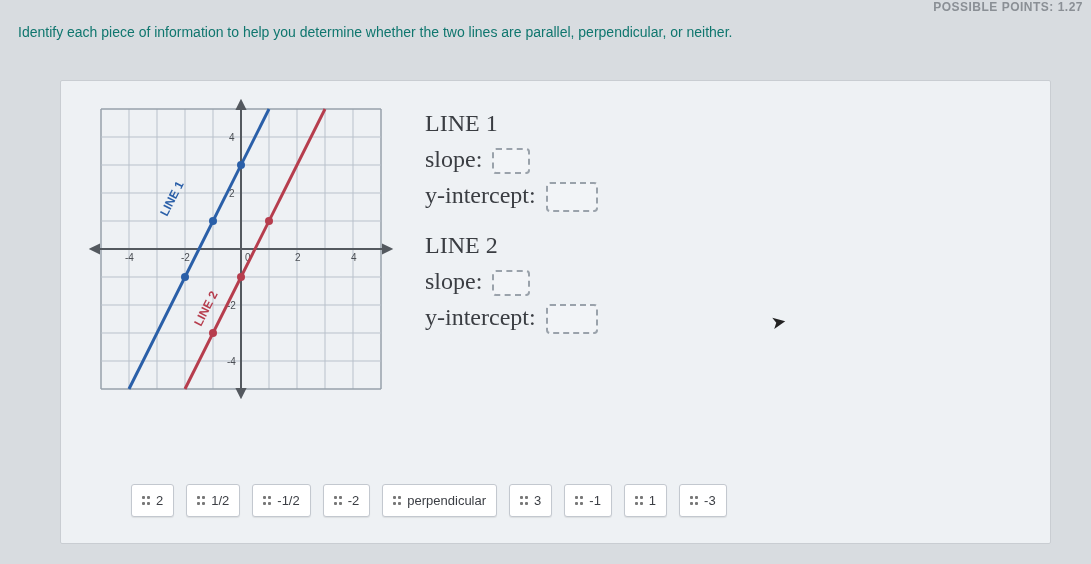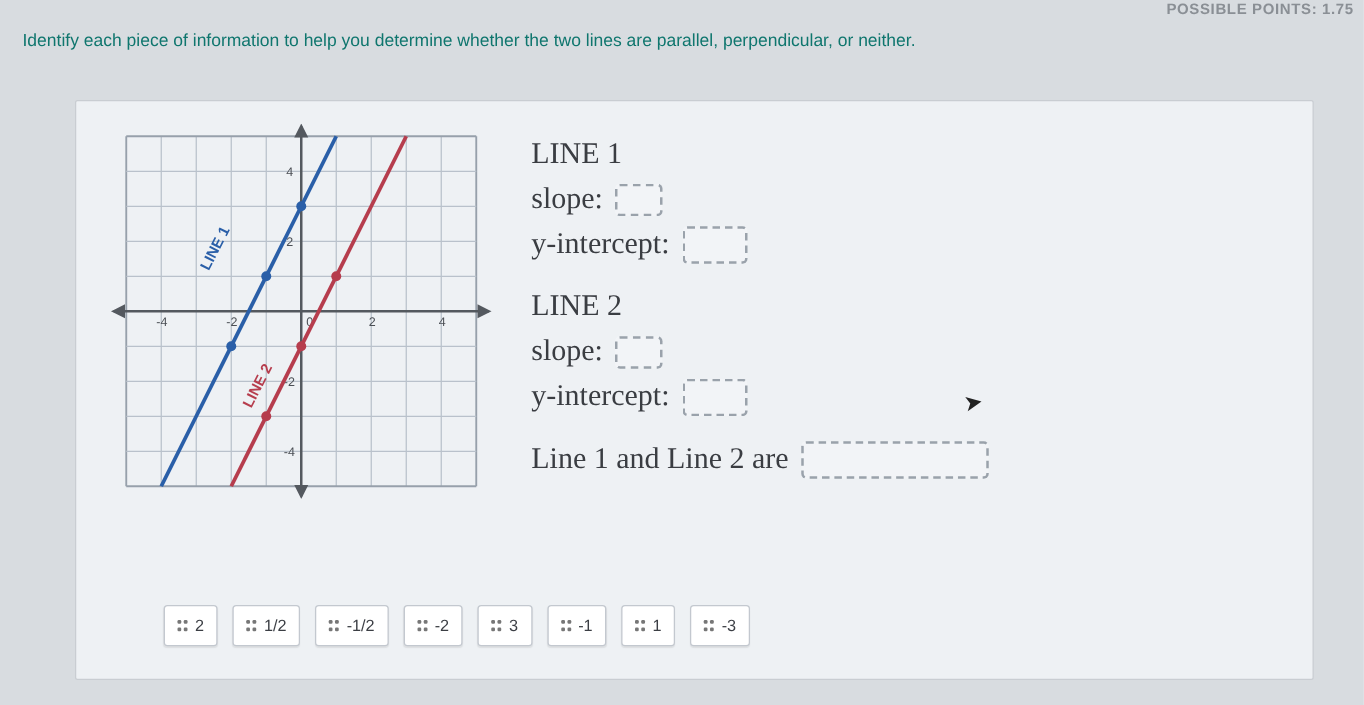--- a/index.html
+++ b/index.html
@@ -131,21 +131,21 @@
     background: #777;
     border-radius: 1px;
     box-shadow: 5px 0 0 #777;
   }
   .grip::before { top: 1px; }
   .grip::after { top: 7px; }
 </style>
 </head>
 <body>
 
-<div class="header-right">POSSIBLE POINTS: 1.75</div>
+<div class="header-right">POSSIBLE POINTS: 1.27</div>
 
 <div class="instructions">Identify each piece of information to help you determine whether the two lines are parallel, perpendicular, or neither.</div>
 
 <div class="content">
 
   <div class="main-row">
 
     <div class="graph">
       <svg width="320" height="300" viewBox="0 0 320 300">
 
@@ -224,24 +224,20 @@
         <div>
           <span>slope:</span>
           <span class="drop-small"></span>
         </div>
         <div>
           <span>y-intercept:</span>
           <span class="drop-med"></span>
         </div>
       </div>
 
-      <div>
-        <span>Line 1 and Line 2 are</span>
-        <span class="drop-large"></span>
-      </div>
     </div>
   </div>
 
   <div class="cursor">➤</div>
 
   <div class="token-row">
     <div class="token">
         <span class="grip"></span>
         <span>2</span>
       </div>
@@ -252,20 +248,24 @@
     <div class="token">
         <span class="grip"></span>
         <span>-1/2</span>
       </div>
     <div class="token">
         <span class="grip"></span>
         <span>-2</span>
       </div>
     <div class="token">
         <span class="grip"></span>
+        <span>perpendicular</span>
+      </div>
+    <div class="token">
+        <span class="grip"></span>
         <span>3</span>
       </div>
     <div class="token">
         <span class="grip"></span>
         <span>-1</span>
       </div>
     <div class="token">
         <span class="grip"></span>
         <span>1</span>
       </div>

